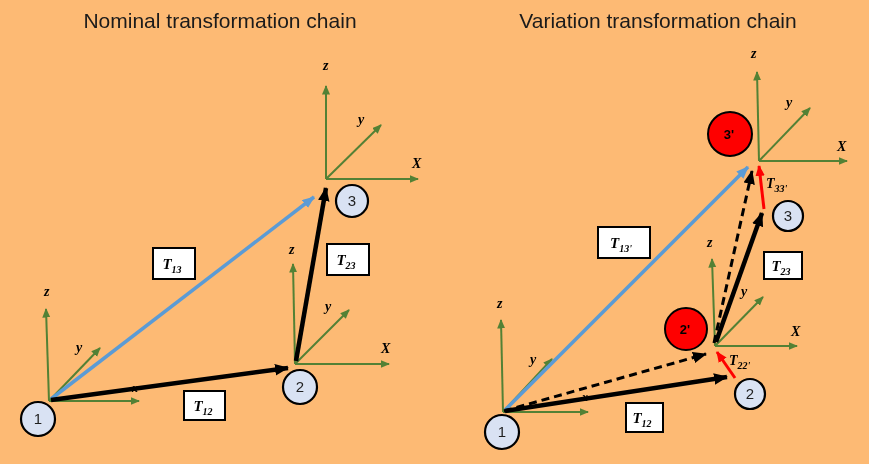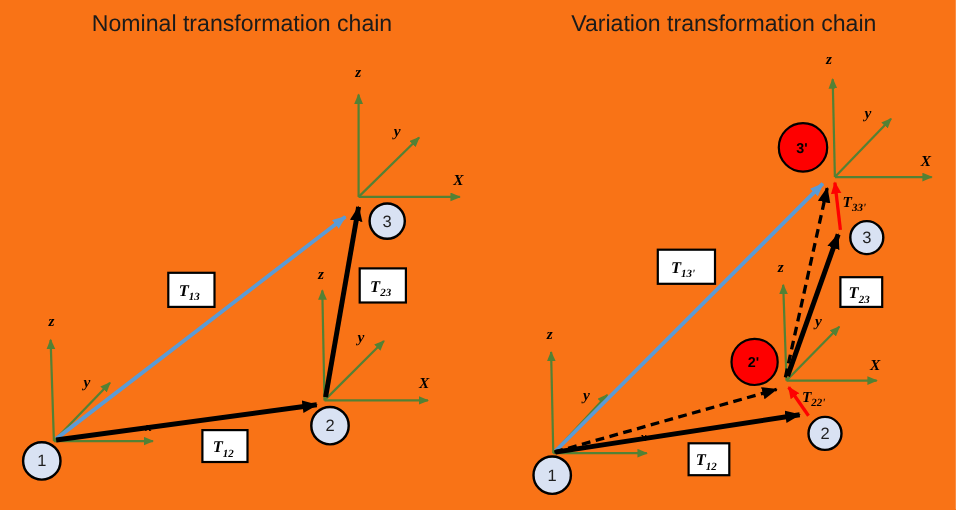--- a/index.html
+++ b/index.html
@@ -1,16 +1,16 @@
 <!DOCTYPE html>
 <html><head>
 <meta charset="utf-8">
 <style>
   html,body{margin:0;padding:0;background:#fff;}
-  .stage{position:relative;width:869px;height:464px;background:#f97316;overflow:hidden;
+  .stage{position:relative;width:869px;height:464px;background:#fdba74;overflow:hidden;
          font-family:"Liberation Sans",sans-serif;}
   svg{position:absolute;left:0;top:0;}
   .title{font:21px "Liberation Sans",sans-serif;fill:#1b1b1b;}
   .axis{stroke:#538135;stroke-width:2;fill:none;}
   .axlbl{font:italic bold 14px "Liberation Serif",serif;fill:#000;}
   .axlbl-sm{font:italic bold 12px "Liberation Serif",serif;fill:#000;}
   .chain{stroke:#000;stroke-width:4.5;fill:none;}
   .chain-dash{stroke:#000;stroke-width:3;stroke-dasharray:8 5;fill:none;}
   .chain-blue{stroke:#5B9BD5;stroke-width:3.5;fill:none;}
   .chain-red{stroke:#FE0000;stroke-width:3;fill:none;}

